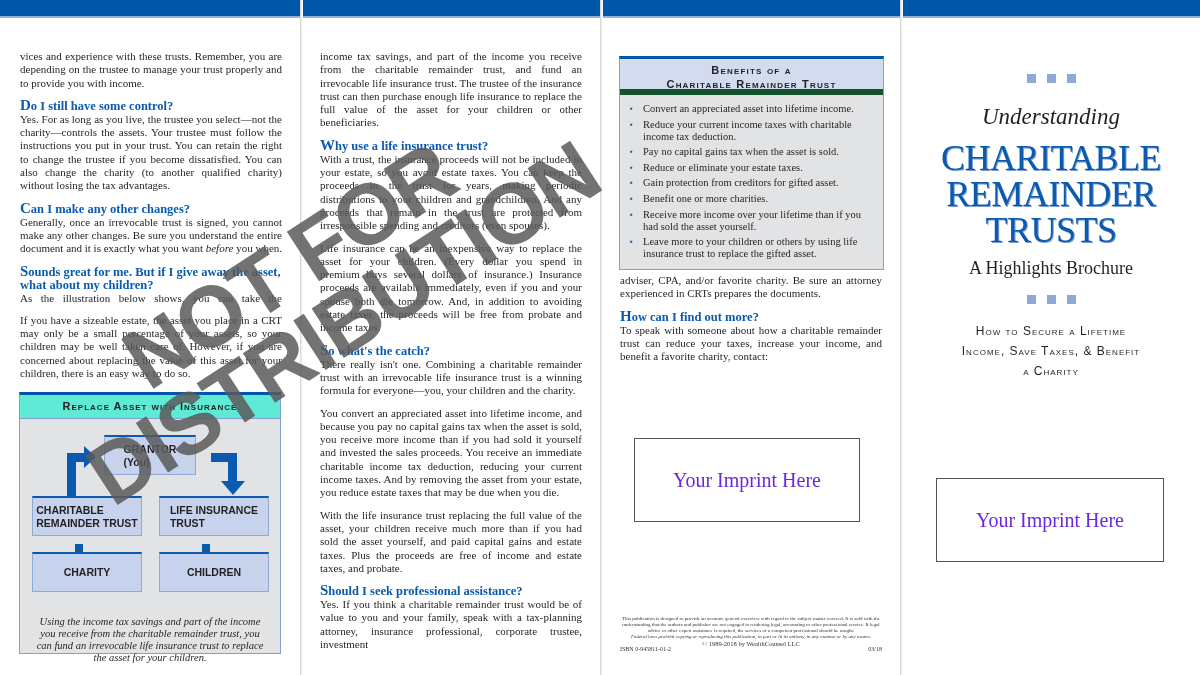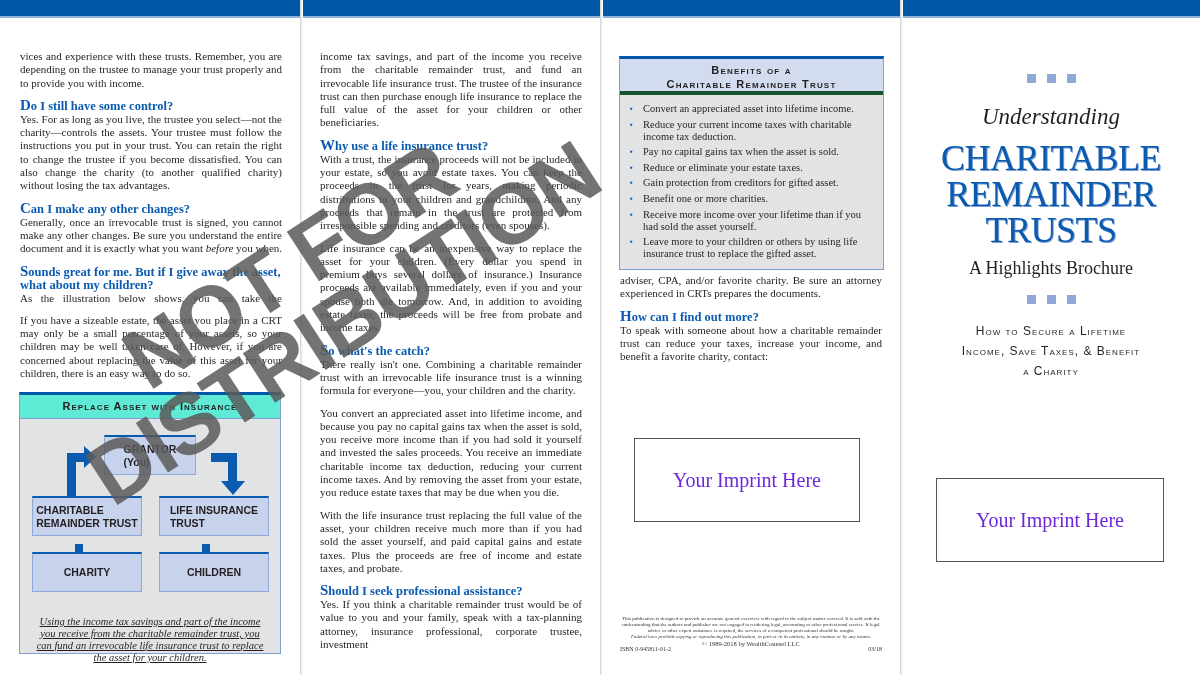--- a/index.html
+++ b/index.html
@@ -21,25 +21,25 @@
   .text h3::first-letter { font-size: 15px; }
   .panel-1 .text { top: 30px; }
   .panel-2 .text { top: 30px; left: 18px; }
   .panel-3 .text-after { top: 254px; left: 18px; }
 
   
   .diagram { position: absolute; left: 19px; top: 372px; width: 262px; height: 262px; background: #e2e3e5; border: 1px solid #7ea1cf; border-top: 3px solid #0057a8; }
   .diagram-title { height: 24px; background: #5eead4; border-bottom: 1px solid #7ea1cf; text-align: center; font-family: "Liberation Sans", sans-serif; font-weight: bold; font-size: 11px; letter-spacing: 1px; line-height: 22px; font-variant: small-caps; }
   .dbox { position: absolute; background: #c7d2ec; border: 1px solid #8ea9d6; border-top: 2px solid #0a5bb0; display: flex; align-items: center; justify-content: center; text-align: left; font-family: "Liberation Sans", sans-serif; font-weight: bold; font-size: 10.5px; line-height: 12.5px; color: #231f20; }
   .conn { position: absolute; background: #0a5bb0; }
-  .diagram-caption { position: absolute; left: 12px; top: 221px; width: 236px; text-align: center; font-style: italic; font-size: 10.5px; line-height: 12px; text-decoration: underline; }
+  .diagram-caption { position: absolute; left: 12px; top: 221px; width: 236px; text-align: center; font-style: italic; font-size: 10.5px; line-height: 12px; }
 
   
   .benefits { position: absolute; left: 17px; top: 36px; width: 265px; height: 214px; background: #e2e3e5; border: 1px solid #7ea1cf; border-top: 3px solid #0057a8; }
-  .benefits-title { height: 36px; background: #d3dcef; border-bottom: 4px solid #14532d; text-align: center; font-family: "Liberation Sans", sans-serif; font-weight: bold; font-size: 11px; letter-spacing: 1.2px; line-height: 14px; padding-top: 4px; font-variant: small-caps; }
+  .benefits-title { height: 36px; background: #d3dcef; border-bottom: 6px solid #14532d; text-align: center; font-family: "Liberation Sans", sans-serif; font-weight: bold; font-size: 11px; letter-spacing: 1.2px; line-height: 14px; padding-top: 4px; font-variant: small-caps; }
   .benefits ul { list-style: none; padding: 8px 10px 0 10px; }
   .benefits li { position: relative; padding-left: 13px; font-size: 10.5px; line-height: 12px; margin-bottom: 3.6px; }
   .benefits li::before { content: "\25AA"; position: absolute; left: 0; top: 0; color: #0a5bb0; font-size: 8px; }
 
   .imprint { position: absolute; border: 1px solid #555; display: flex; align-items: center; justify-content: center; font-size: 20px; color: #6d28d9; background: #fff; }
   .imprint-3 { left: 32px; top: 418px; width: 226px; height: 84px; }
   .imprint-4 { left: 34px; top: 458px; width: 228px; height: 84px; }
 
   .legal { position: absolute; left: 18px; top: 596px; width: 262px; font-size: 5px; line-height: 6px; text-align: center; color: #333; }
   .legal .italic { font-style: italic; }

